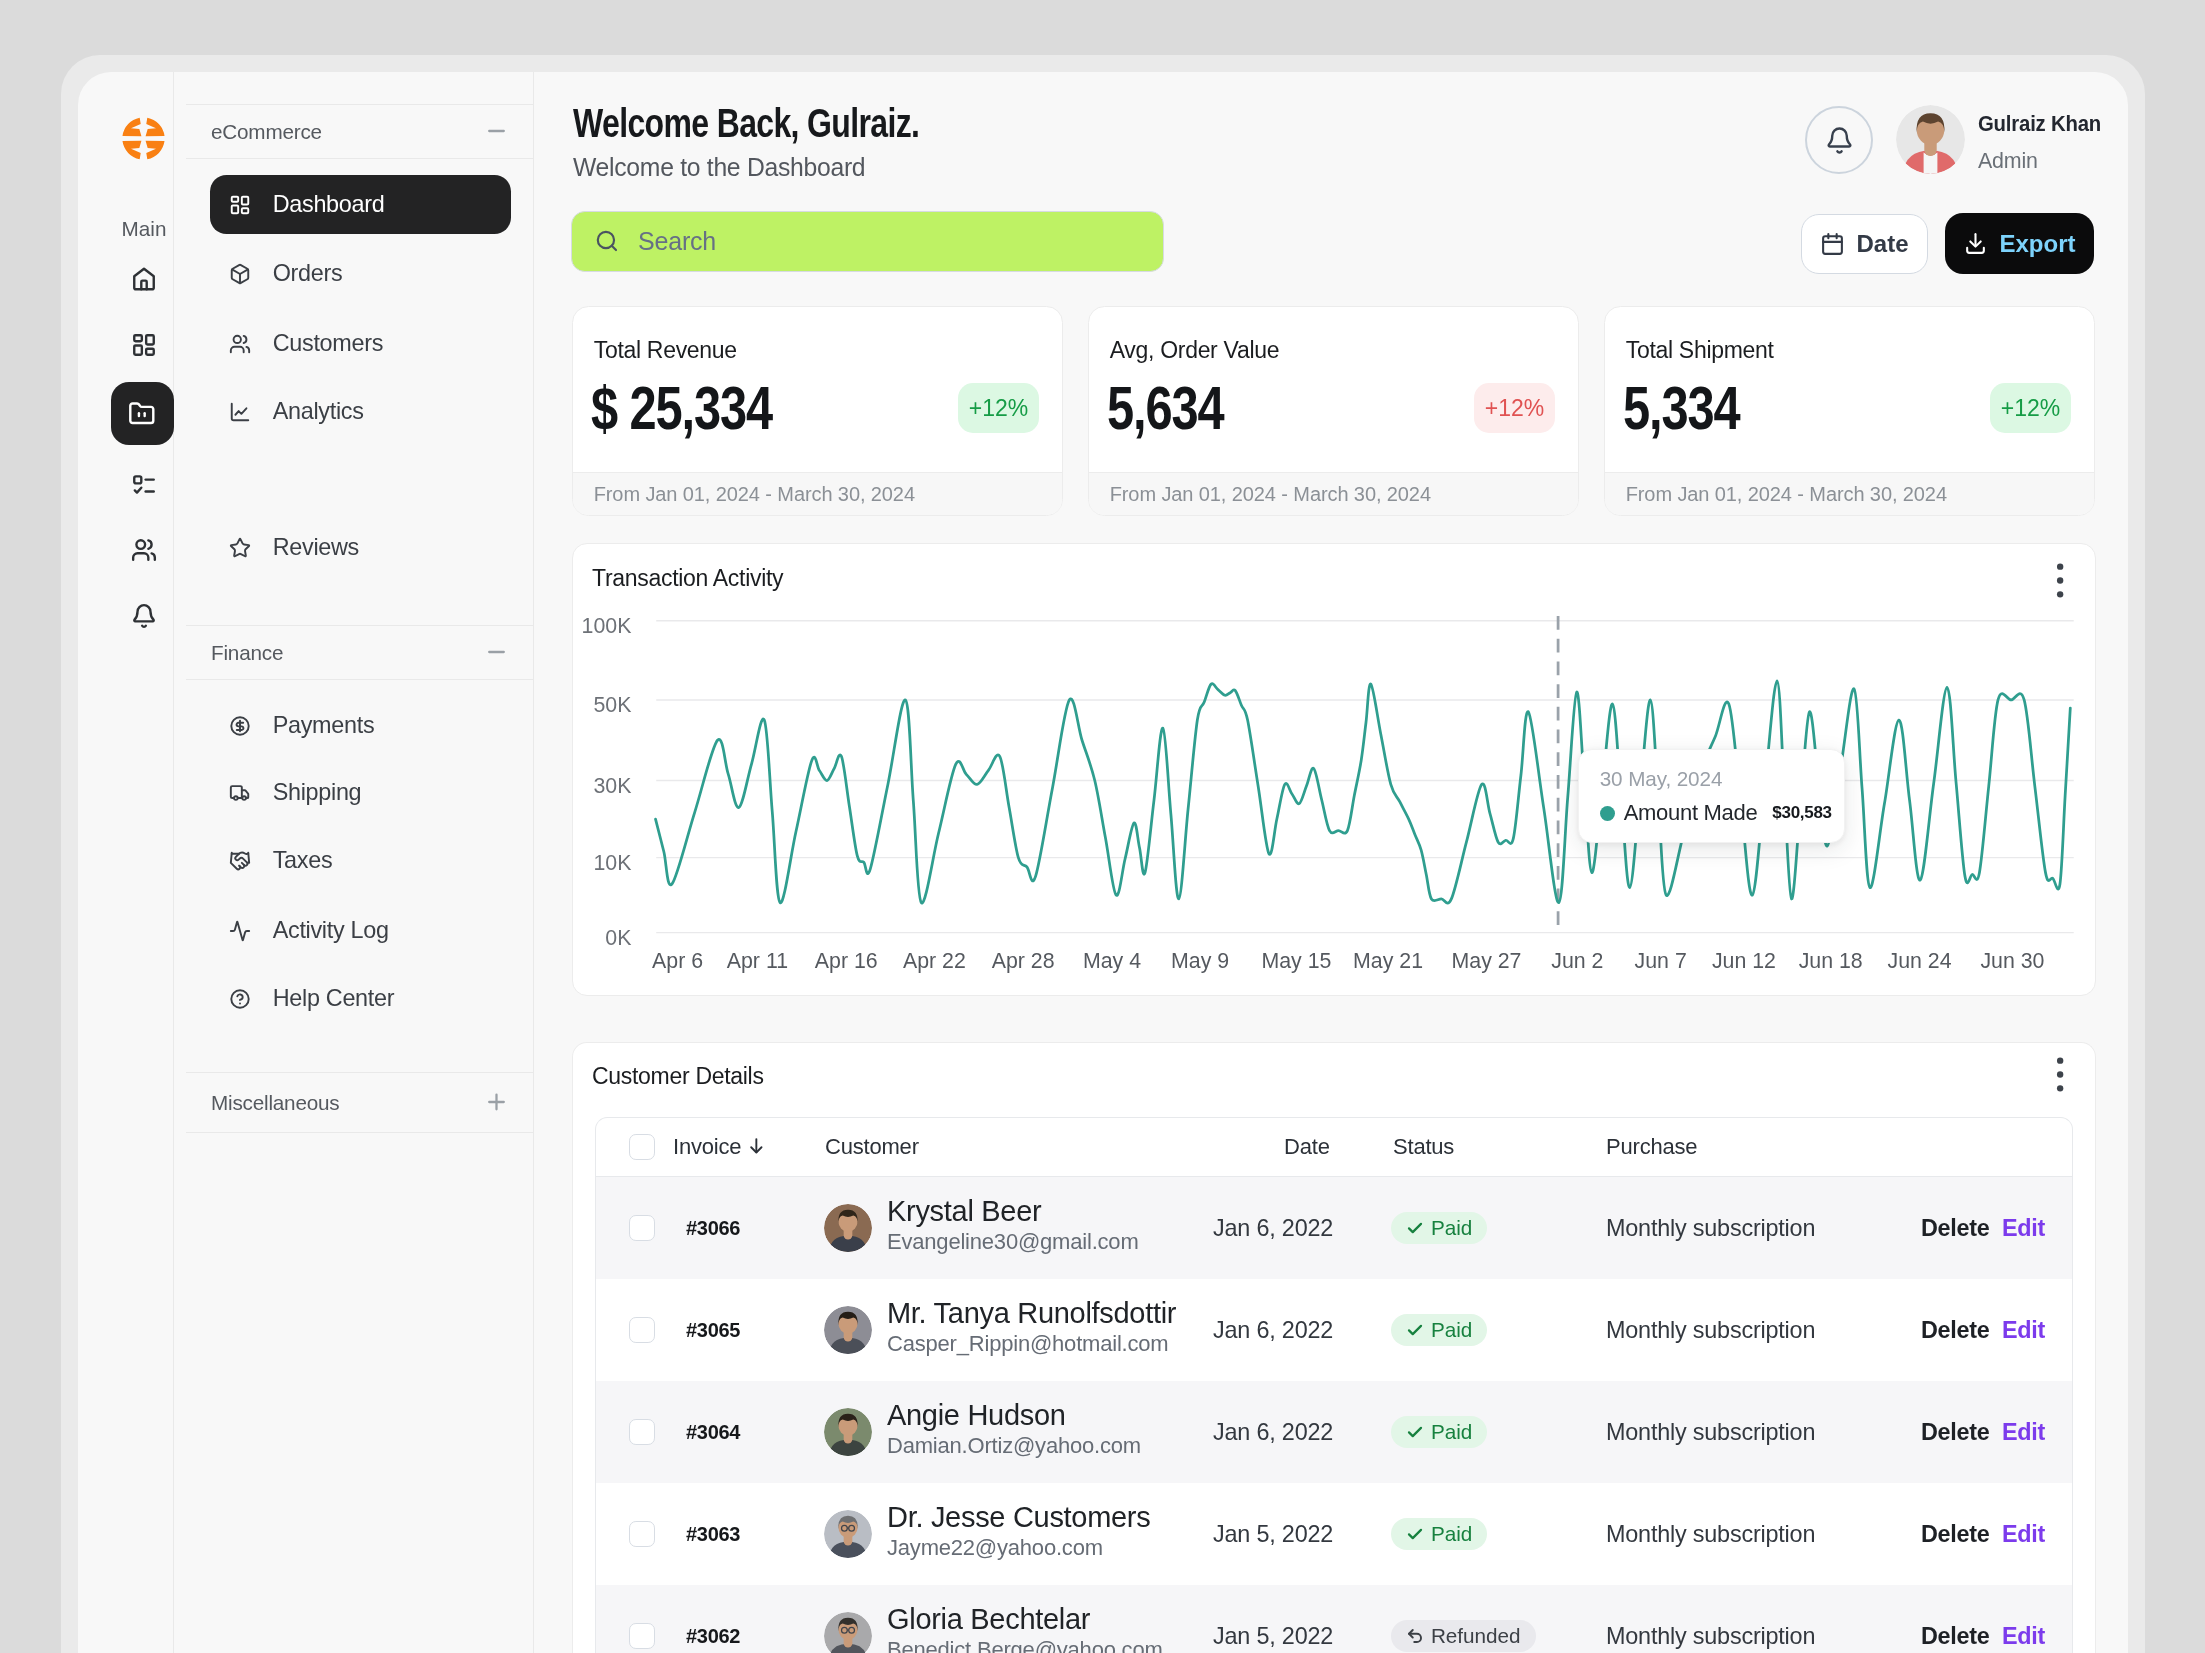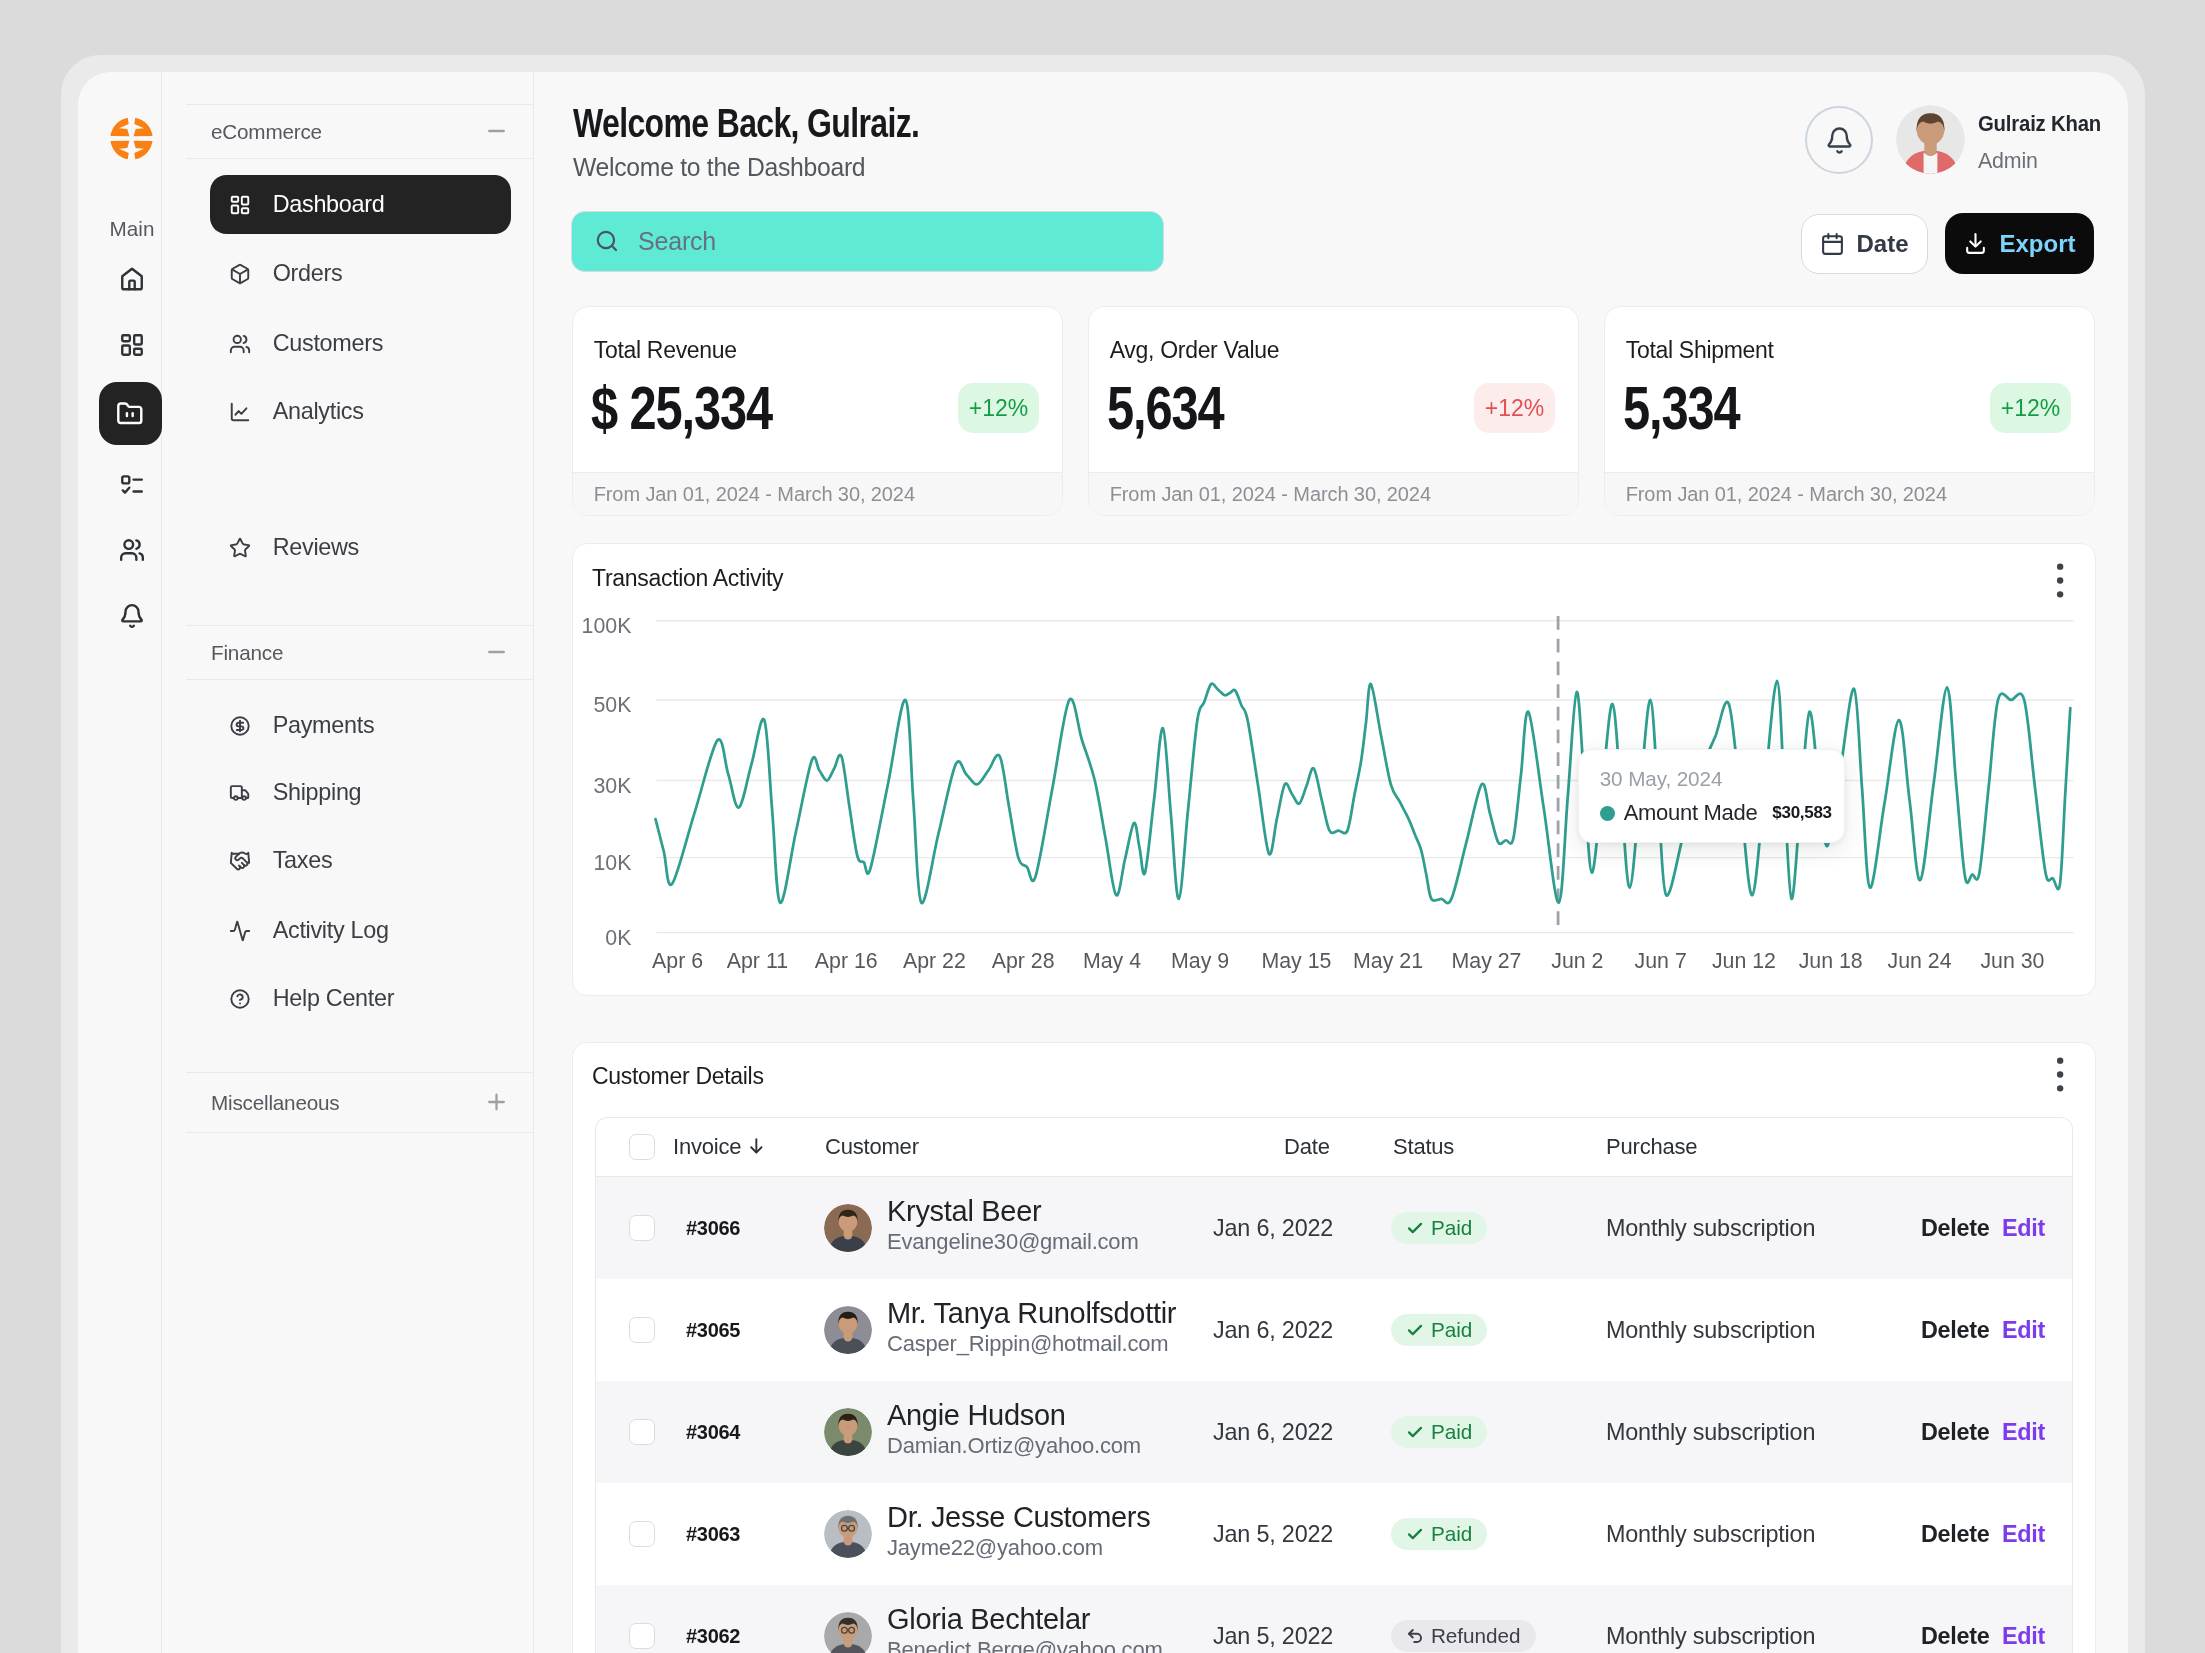--- a/index.html
+++ b/index.html
@@ -1,19 +1,19 @@
 <!DOCTYPE html>
 <html style="font-size:11px"><head><meta charset="utf-8">
 <style>
 *{margin:0;padding:0;box-sizing:border-box;}
 html,body{width:2205px;height:1654px;background:#dbdbdb;font-family:"Liberation Sans",sans-serif;overflow:hidden;}
 .abs{position:absolute;}
 .frame{position:absolute;left:61px;top:55px;width:2084px;height:1599px;background:#eaeaea;border-radius:39px 39px 0 0;}
 .app{position:absolute;left:78px;top:72px;width:2050px;height:1582px;background:#f8f8f8;border-radius:33px 33px 0 0;overflow:hidden;}
-.rail{position:absolute;left:0;top:0;width:84px;height:1582px;border-right:1.4px solid #e9e9e9;padding-left:27px;}
+.rail{position:absolute;left:12px;top:0;width:84px;height:1582px;border-right:1.4px solid #e9e9e9;padding-left:27px;}
 .sidebar{position:absolute;left:108px;top:0;width:348px;height:1582px;border-right:1.4px solid #e9e9e9;background:#f8f8f8;}
 .sechead{position:absolute;left:0;width:348px;height:55px;border-top:1.4px solid #e9e9e9;border-bottom:1.4px solid #e9e9e9;}
 .seclabel{position:absolute;left:25px;top:50%;transform:translateY(-50%);font-size:20.7px;color:#55595f;letter-spacing:-0.2px;}
 .secbtn{position:absolute;right:25px;top:50%;transform:translateY(-50%);color:#9aa0a6;}
 .navitem{position:absolute;left:24px;width:301px;height:59px;display:flex;align-items:center;color:#3b3f45;}
 .navitem .ic{margin-left:19.3px;width:22px;height:22px;flex:0 0 22px;}
 .navitem .tx{margin-left:21.4px;font-size:23.4px;letter-spacing:-0.3px;}
 .navactive{background:#232324;border-radius:16.5px;color:#fff;}
 .railic{position:absolute;left:0;width:108px;display:flex;justify-content:center;}
 .content{position:absolute;left:456px;top:0;width:1594px;height:1582px;}
@@ -228,21 +228,21 @@
             <rect width="100" height="100" fill="#e7e7e7"></rect>
             <path d="M10 102 Q12 66 50 66 Q88 66 90 102 Z" fill="#e06a6a"></path>
             <path d="M40 69 Q50 78 60 69 L60 102 L40 102 Z" fill="#f5f5f5"></path>
             <path d="M41 50 h18 v15 a9 9 0 0 1 -18 0 Z" fill="#c99b79"></path>
             <ellipse cx="50" cy="36" rx="20" ry="22" fill="#c99b79"></ellipse>
             <path d="M30 40 Q28 12 50 12 Q72 12 70 40 Q70 26 61 24 Q50 30 39 24 Q30 26 30 40 Z" fill="#5d4430"></path>
           </g>
         </svg></div>
       <div style="position:absolute;left:1444px;top:40px;font-size:21.4px;font-weight:700;color:#232730;letter-spacing:-0.2px;white-space:nowrap;transform:scaleX(.95);transform-origin:left top;">Gulraiz Khan</div>
       <div style="position:absolute;left:1444px;top:77px;font-size:21.4px;color:#6a7077;letter-spacing:-0.2px;">Admin</div>
-      <div style="position:absolute;left:37px;top:139px;width:593px;height:61px;background:#5eead4;border:1.4px solid #d6dbe2;border-radius:13.8px;display:flex;align-items:center;">
+      <div style="position:absolute;left:37px;top:139px;width:593px;height:61px;background:#bef264;border:1.4px solid #d6dbe2;border-radius:13.8px;display:flex;align-items:center;">
         <span style="margin-left:22px;"><svg width="26" height="26" viewBox="0 0 24 24" fill="none" stroke="#4a5361" stroke-width="2" stroke-linecap="round" stroke-linejoin="round">
             <circle cx="11" cy="11" r="7.5"></circle>
             <path d="m20.3 20.3-3.9-3.9"></path>
           </svg></span>
         <span style="margin-left:18px;font-size:25px;color:#667085;letter-spacing:-0.2px;">Search</span>
       </div>
       <div class="btn" style="left:1267px;top:142px;width:127px;height:60px;background:#fff;border:1.4px solid #d4dae2;color:#333a46;font-size:24px;">
         <svg width="25" height="25" viewBox="0 0 24 24" fill="none" stroke="#333a46" stroke-width="2" stroke-linecap="round" stroke-linejoin="round">
           <path d="M8 2v4"></path>
           <path d="M16 2v4"></path>

